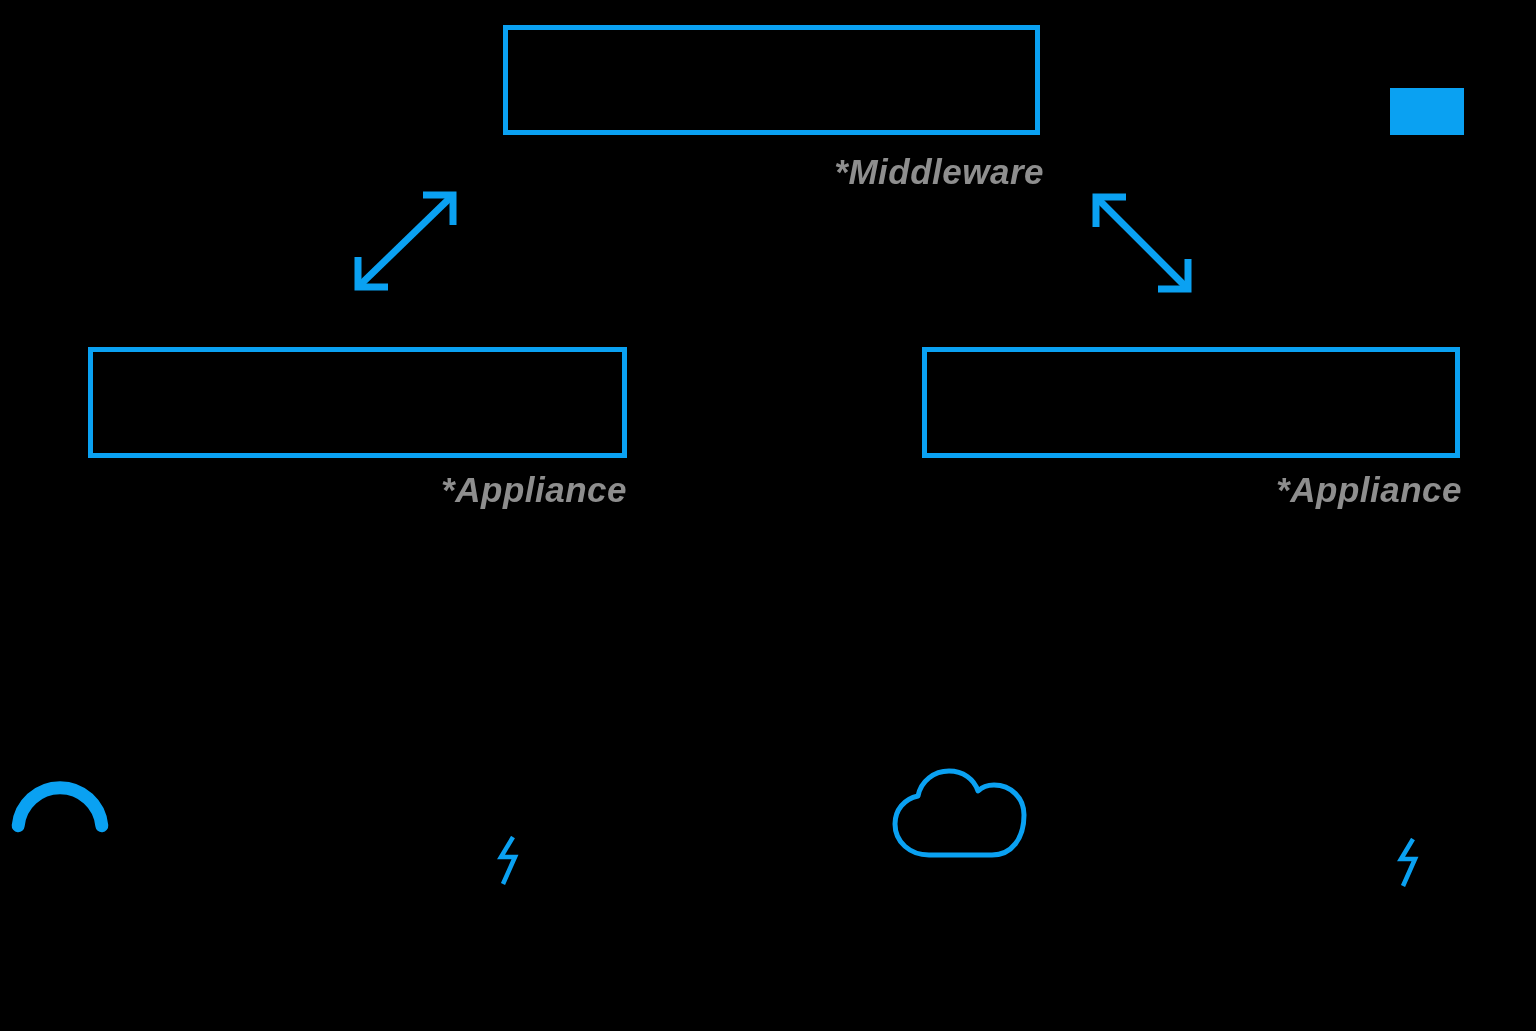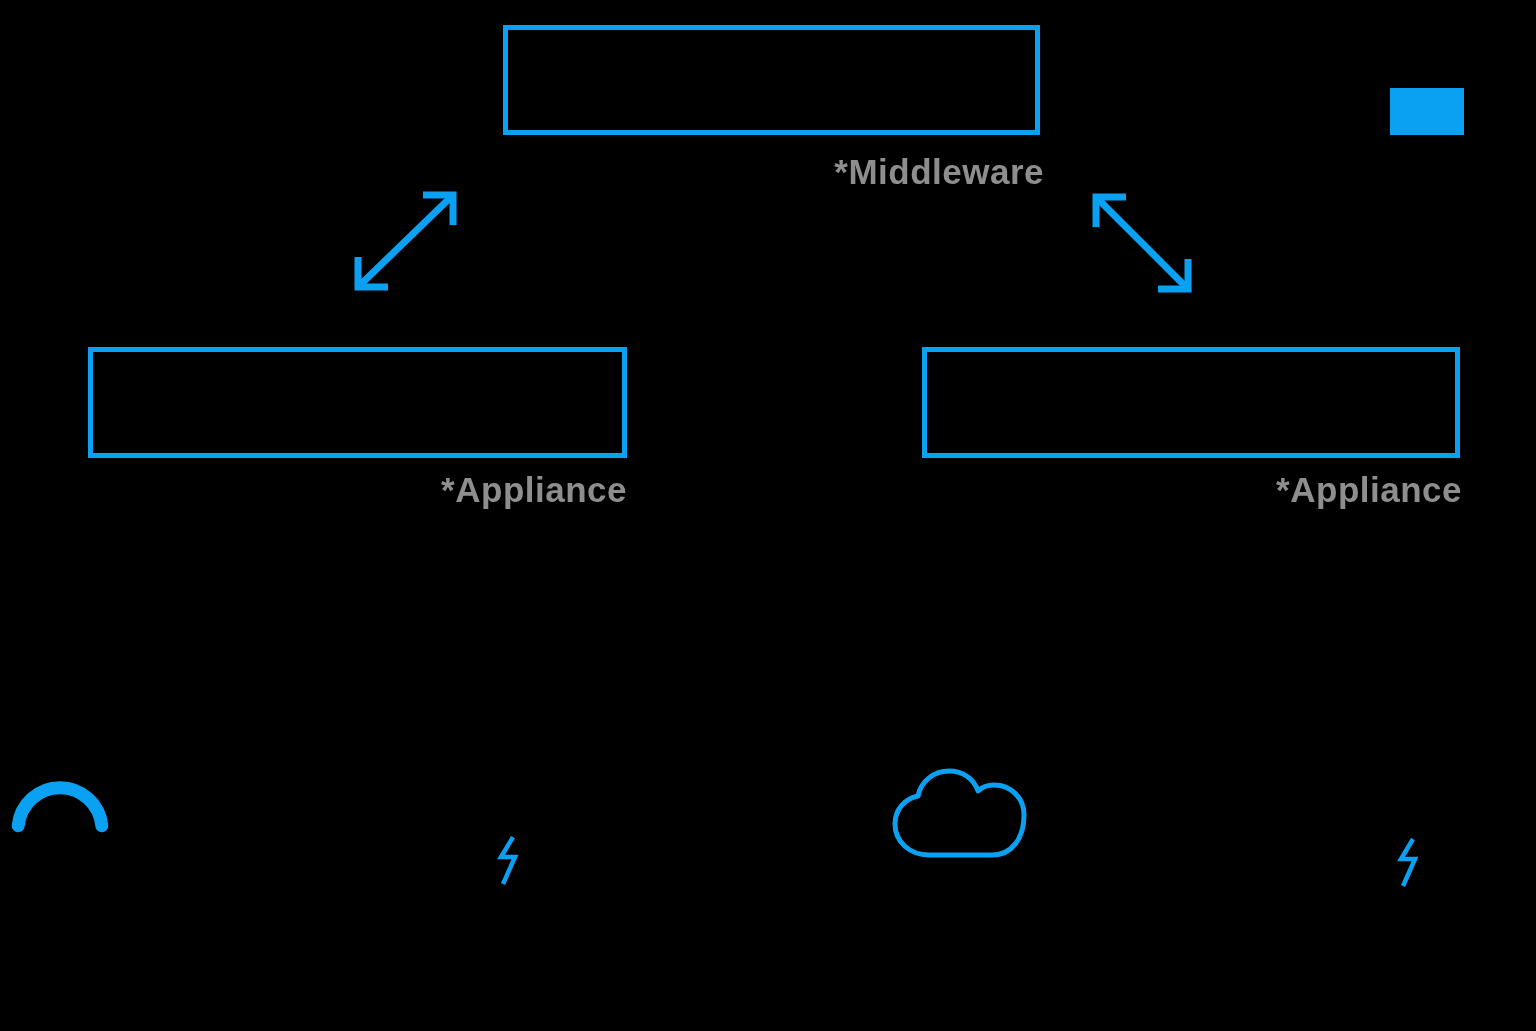--- a/index.html
+++ b/index.html
@@ -21,20 +21,21 @@
   .box-appliance-left{left:88px;top:347px;width:539px;height:111px;}
   .box-appliance-right{left:922px;top:347px;width:538px;height:111px;}
   .node-label{
     position:absolute;
     color:#8e8e8e;
     font-size:35px;
     font-weight:bold;
     letter-spacing:0.5px;
     white-space:nowrap;
     text-align:left;
+    font-style:italic;
   }
   .label-middleware{right:492px;top:152px;}
   .label-appliance-left{right:909px;top:470px;}
   .label-appliance-right{right:74px;top:470px;}
   .legend-swatch{
     position:absolute;
     left:1390px;top:88px;width:74px;height:47px;
     background:#0aa1f2;
   }
   .icon-svg{position:absolute;display:block;}

